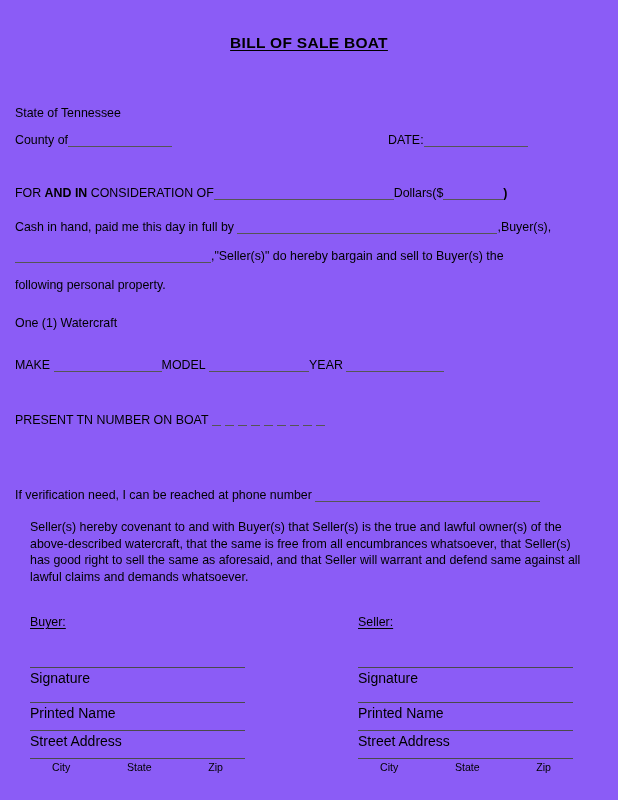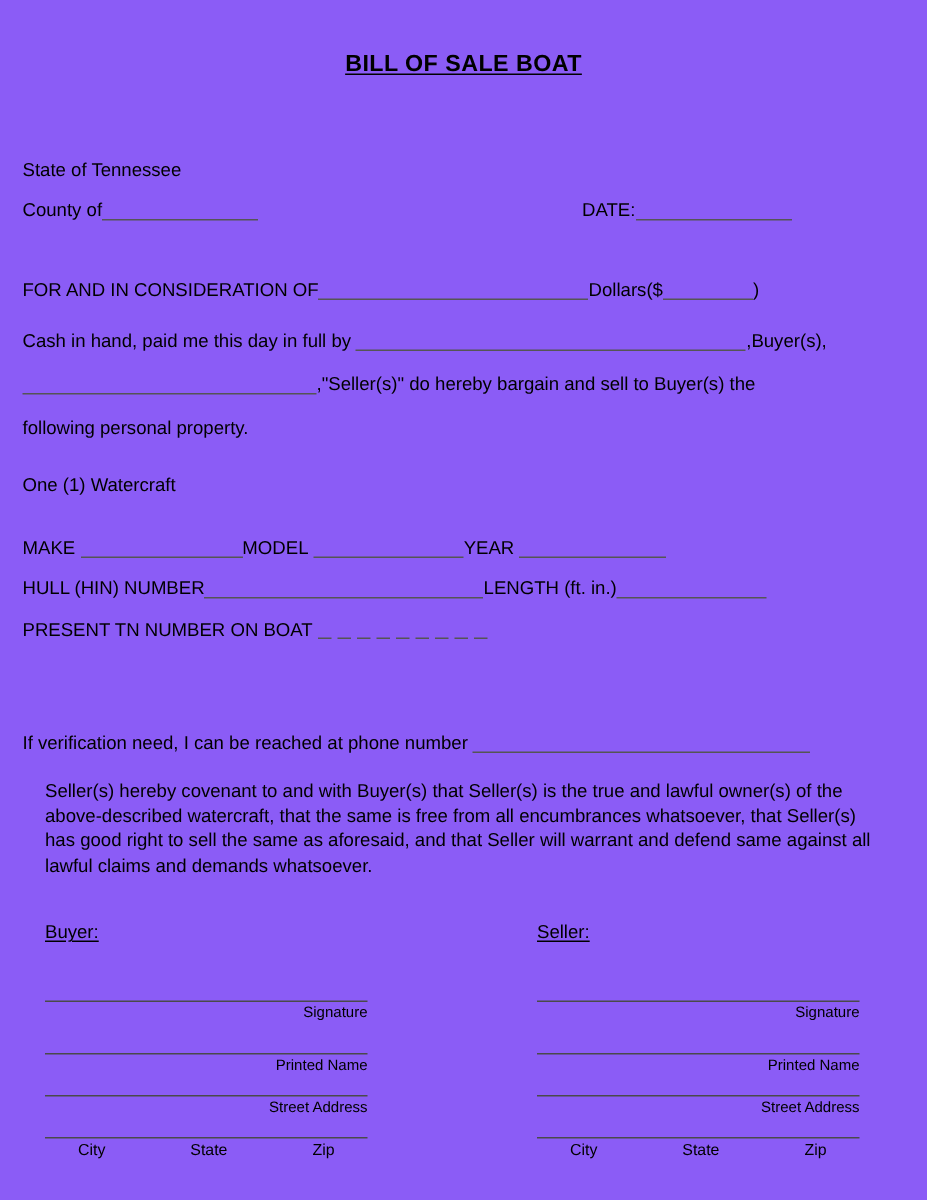--- a/index.html
+++ b/index.html
@@ -67,21 +67,21 @@
   .b-dollars  { width: 60px; }
   .b-cash     { width: 260px; }
   .b-seller   { width: 196px; }
   .b-make     { width: 108px; }
   .b-model    { width: 100px; }
   .b-year     { width: 98px; }
   .b-hull     { width: 186px; }
   .b-length   { width: 100px; }
   .b-phone    { width: 225px; }
 
-  .bold { font-weight: normal; }
+  .bold { font-weight: bold; }
 
   
   .dash-group {
     display: inline-block;
     vertical-align: -2px;
   }
   .dash-group i {
     display: inline-block;
     width: 9px;
     height: 0;
@@ -125,22 +125,22 @@
   .g3 { top: 118px; }
   .g4 { top: 146px; }
 
   .sig-rule {
     width: 215px;
     height: 0;
     border-top: 1px solid #4a4a4a;
   }
   .sig-caption {
     display: block;
-    text-align: right;
-    font-size: 10px;
+    text-align: left;
+    font-size: 14px;
     margin-top: 2px;
   }
   .csz {
     display: flex;
     justify-content: space-between;
     padding: 2px 22px 0 22px;
     font-size: 10.6px;
   }
   .csz span { display: inline-block; }
 </style>
@@ -163,21 +163,20 @@
   <div class="line" style="top:220px"><span>Cash in hand, paid me this day in full by</span>&nbsp;<span class="blank b-cash"></span><span>,Buyer(s),</span></div>
 
   <div class="line" style="top:249px"><span class="blank b-seller"></span><span>,"Seller(s)" do hereby bargain and sell to Buyer(s) the</span></div>
 
   <div class="line" style="top:278px">following personal property.</div>
 
   <div class="line" style="top:316px">One (1) Watercraft</div>
 
   <div class="line" style="top:358px"><span>MAKE</span>&nbsp;<span class="blank b-make"></span><span>MODEL</span>&nbsp;<span class="blank b-model"></span><span>YEAR</span>&nbsp;<span class="blank b-year"></span></div>
 
-  <div class="line" style="top:385px"><span>HULL (HIN) NUMBER</span><span class="blank b-hull"></span><span>LENGTH (ft. in.)</span><span class="blank b-length"></span></div>
 
   <div class="line" style="top:413px"><span>PRESENT TN NUMBER ON BOAT</span>&nbsp;<span class="dash-group"><i></i><i></i><i></i><i></i><i></i><i></i><i></i><i></i><i></i></span></div>
 
   <div class="line" style="top:488px"><span>If verification need, I can be reached at phone number</span>&nbsp;<span class="blank b-phone"></span></div>
 
   <div class="covenant">Seller(s) hereby covenant to and with Buyer(s) that Seller(s) is the true and lawful owner(s) of the above-described watercraft, that the same is free from all encumbrances whatsoever, that Seller(s) has good right to sell the same as aforesaid, and that Seller will warrant and defend same against all lawful claims and demands whatsoever.</div>
 
   <div class="sig-col buyer">
     <span class="party-label">Buyer:</span>
 

